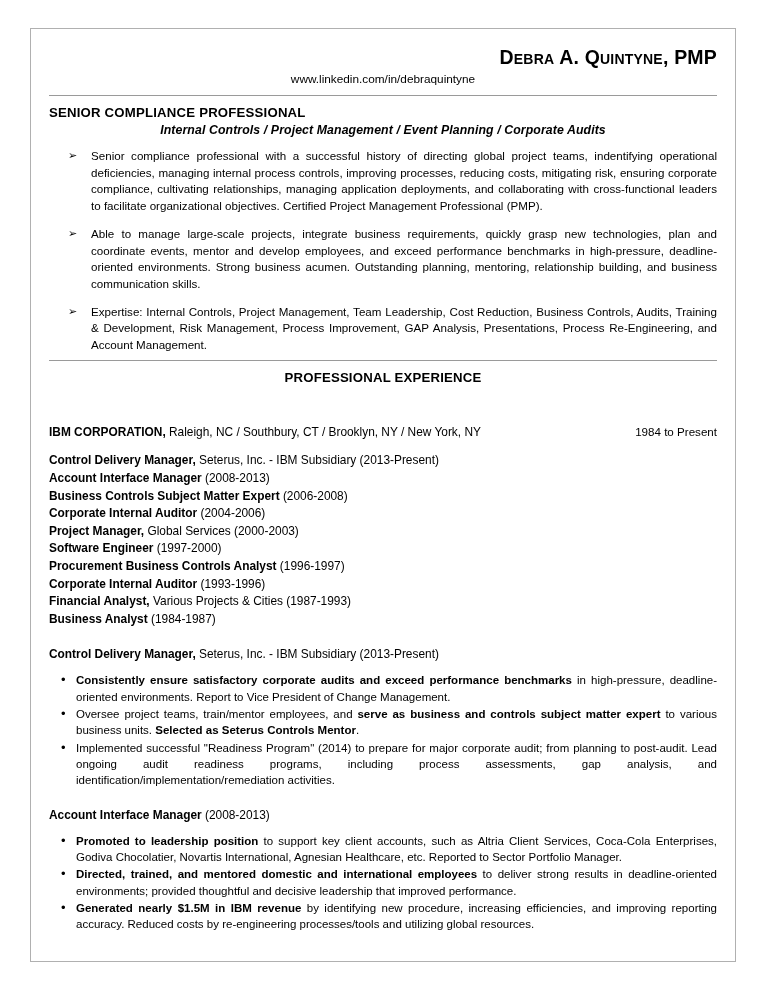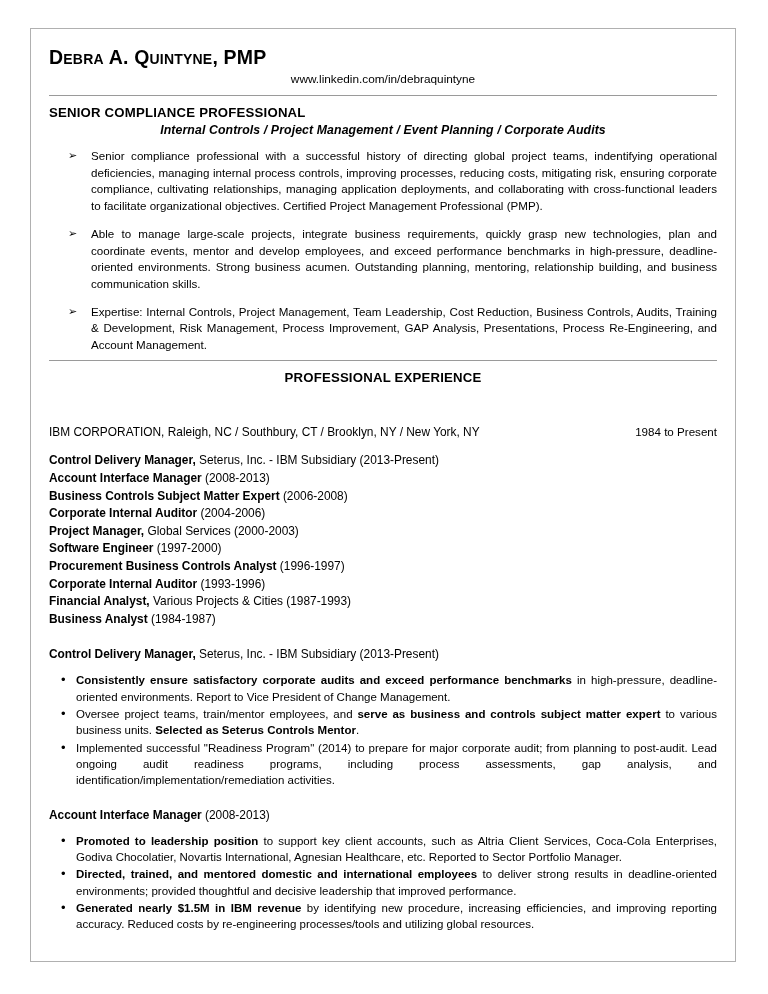--- a/index.html
+++ b/index.html
@@ -27,21 +27,21 @@
     background: #ffffff;
     overflow: hidden;
   }
 
   .inner {
     padding: 12px 18px 0 18px;
   }
 
   
   .name {
-    text-align: left;
+    text-align: right;
     font-size: 19.5px;
     font-weight: bold;
     letter-spacing: 0.2px;
     font-variant: small-caps;
     text-transform: capitalize;
     margin: 6px 0 4px 0;
     line-height: 1.1;
   }
   .contact-line {
     text-align: center;
@@ -110,21 +110,21 @@
   }
 
   
   .company-row {
     display: flex;
     justify-content: space-between;
     align-items: baseline;
     font-size: 11.9px;
     margin-top: 12px;
   }
-  .company-name { font-weight: normal; }
+  .company-name { font-weight: bold; }
   .company-dates { font-size: 11.6px; white-space: nowrap; margin-top: 28px; }
 
   
   ul.position-list {
     list-style: none;
     margin: 13px 0 0 0;
     padding: 0;
   }
   ul.position-list > li {
     font-size: 11.9px;

